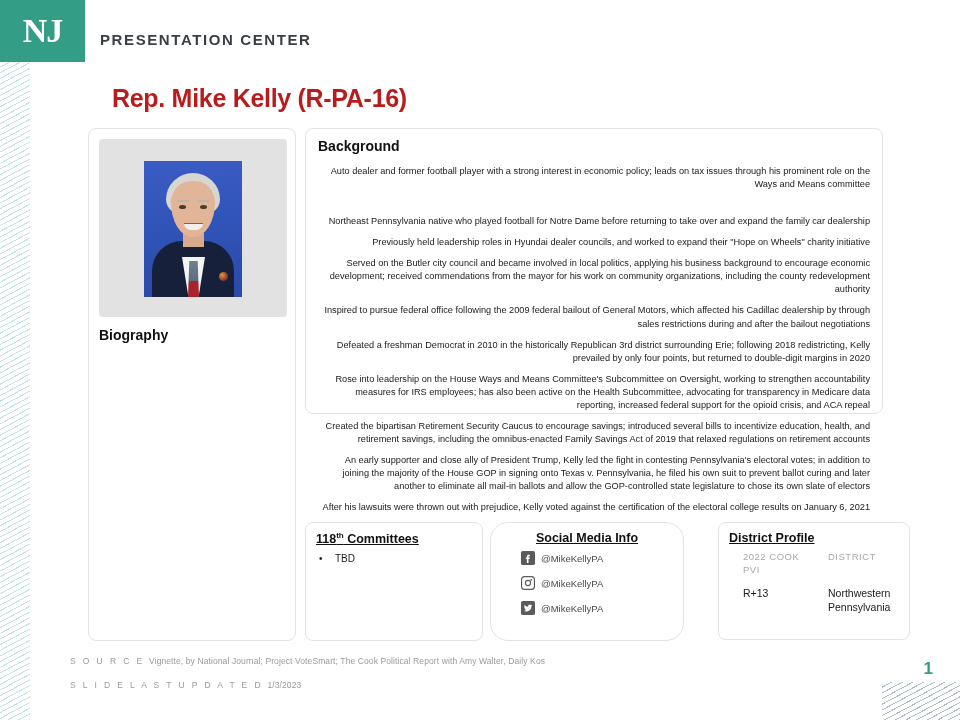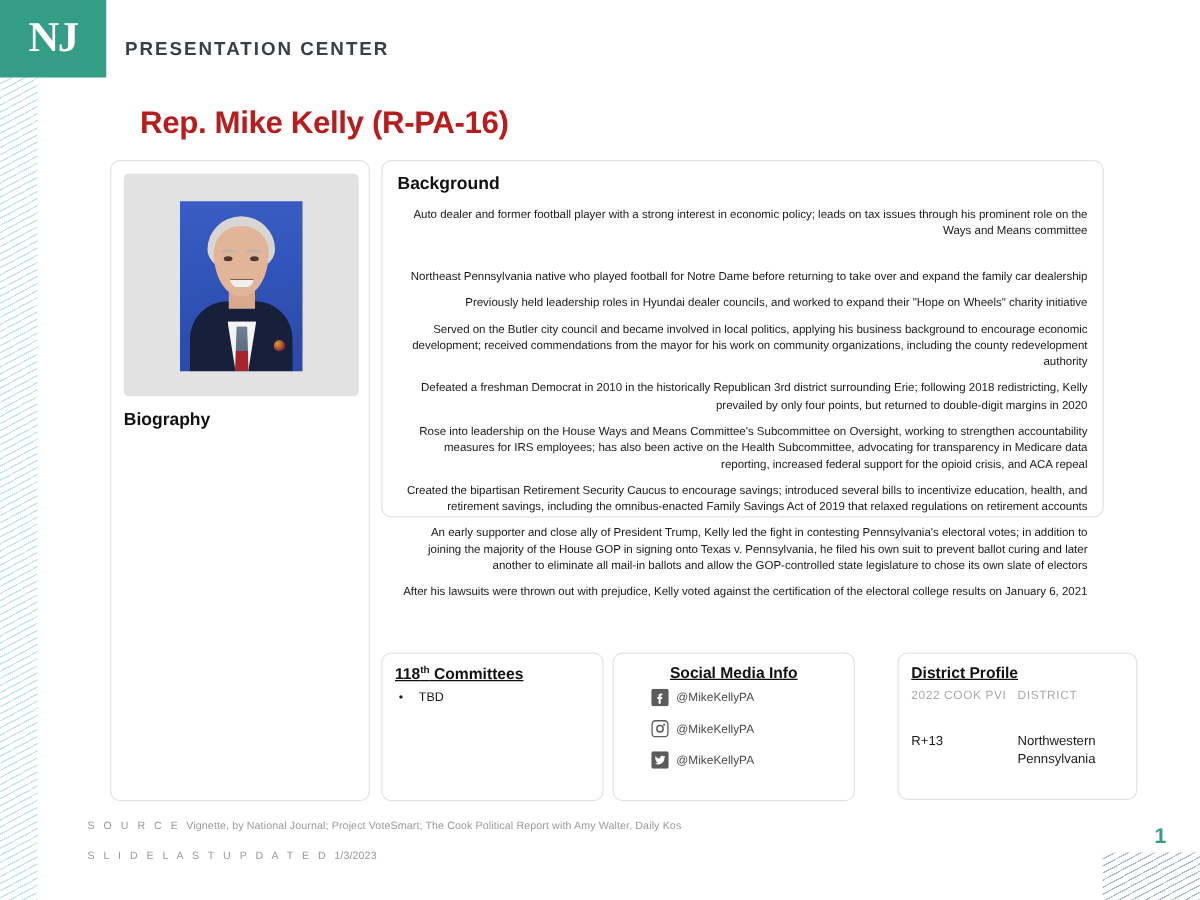--- a/index.html
+++ b/index.html
@@ -212,21 +212,21 @@
     font-size: 9.2px;
     line-height: 1.42;
     color: #1a1a1a;
     margin: 0 0 8px 0;
     text-align: right;
   }
   .bg-para.spaced { margin-bottom: 24px; }
 
   
   .comm-card { left: 305px; top: 522px; width: 178px; height: 119px; padding: 8px 10px; }
-  .social-card { left: 490px; top: 522px; width: 194px; height: 119px; padding: 8px 10px; }
+  .social-card { left: 490px; top: 522px; width: 194px; height: 119px; padding: 8px 10px; border-radius: 18px; }
   .district-card { left: 718px; top: 522px; width: 192px; height: 118px; padding: 8px 10px; }
 
   .sub-heading {
     font-size: 12.5px;
     font-weight: bold;
     color: #111;
     margin: 0 0 6px 0;
     text-decoration: underline;
   }
   .sub-heading.centered { text-align: center; }
@@ -252,21 +252,21 @@
     flex: 0 0 14px;
     margin-right: 6px;
     display: block;
   }
   .social-handle { font-size: 9.5px; color: #4a4a4a; }
 
   .district-grid {
     display: flex;
     margin-top: 2px;
   }
-  .dg-col { width: 50%; }
+  .dg-col { width: 50%; margin-left: 14px; }
   .dg-label {
     font-size: 9.5px;
     letter-spacing: 0.5px;
     color: #a9a9a9;
     line-height: 1.35;
     margin-bottom: 9px;
     min-height: 26px;
   }
   .dg-value {
     font-size: 10.5px;
@@ -331,20 +331,21 @@
   </div>
   <div class="bio-heading">Biography</div>
 </div>
 
 <div class="card bg-card">
   <div class="bg-heading">Background</div>
   <p class="bg-para spaced">Auto dealer and former football player with a strong interest in economic policy; leads on tax issues through his prominent role on the Ways and Means committee</p>
   <p class="bg-para">Northeast Pennsylvania native who played football for Notre Dame before returning to take over and expand the family car dealership</p>
   <p class="bg-para">Previously held leadership roles in Hyundai dealer councils, and worked to expand their "Hope on Wheels" charity initiative</p>
   <p class="bg-para">Served on the Butler city council and became involved in local politics, applying his business background to encourage economic development; received commendations from the mayor for his work on community organizations, including the county redevelopment authority</p>
+  <p class="bg-para">Inspired to pursue federal office following the 2009 federal bailout of General Motors, which affected his Cadillac dealership by through sales restrictions during and after the bailout negotiations</p>
   <p class="bg-para">Defeated a freshman Democrat in 2010 in the historically Republican 3rd district surrounding Erie; following 2018 redistricting, Kelly prevailed by only four points, but returned to double-digit margins in 2020</p>
   <p class="bg-para">Rose into leadership on the House Ways and Means Committee's Subcommittee on Oversight, working to strengthen accountability measures for IRS employees; has also been active on the Health Subcommittee, advocating for transparency in Medicare data reporting, increased federal support for the opioid crisis, and ACA repeal</p>
   <p class="bg-para">Created the bipartisan Retirement Security Caucus to encourage savings; introduced several bills to incentivize education, health, and retirement savings, including the omnibus-enacted Family Savings Act of 2019 that relaxed regulations on retirement accounts</p>
   <p class="bg-para">An early supporter and close ally of President Trump, Kelly led the fight in contesting Pennsylvania's electoral votes; in addition to joining the majority of the House GOP in signing onto Texas v. Pennsylvania, he filed his own suit to prevent ballot curing and later another to eliminate all mail-in ballots and allow the GOP-controlled state legislature to chose its own slate of electors</p>
   <p class="bg-para">After his lawsuits were thrown out with prejudice, Kelly voted against the certification of the electoral college results on January 6, 2021</p>
 </div>
 
 <div class="card comm-card">
   <div class="sub-heading"><span>118</span><span class="sup">th</span><span> Committees</span></div>
   <div class="bullet-row">

